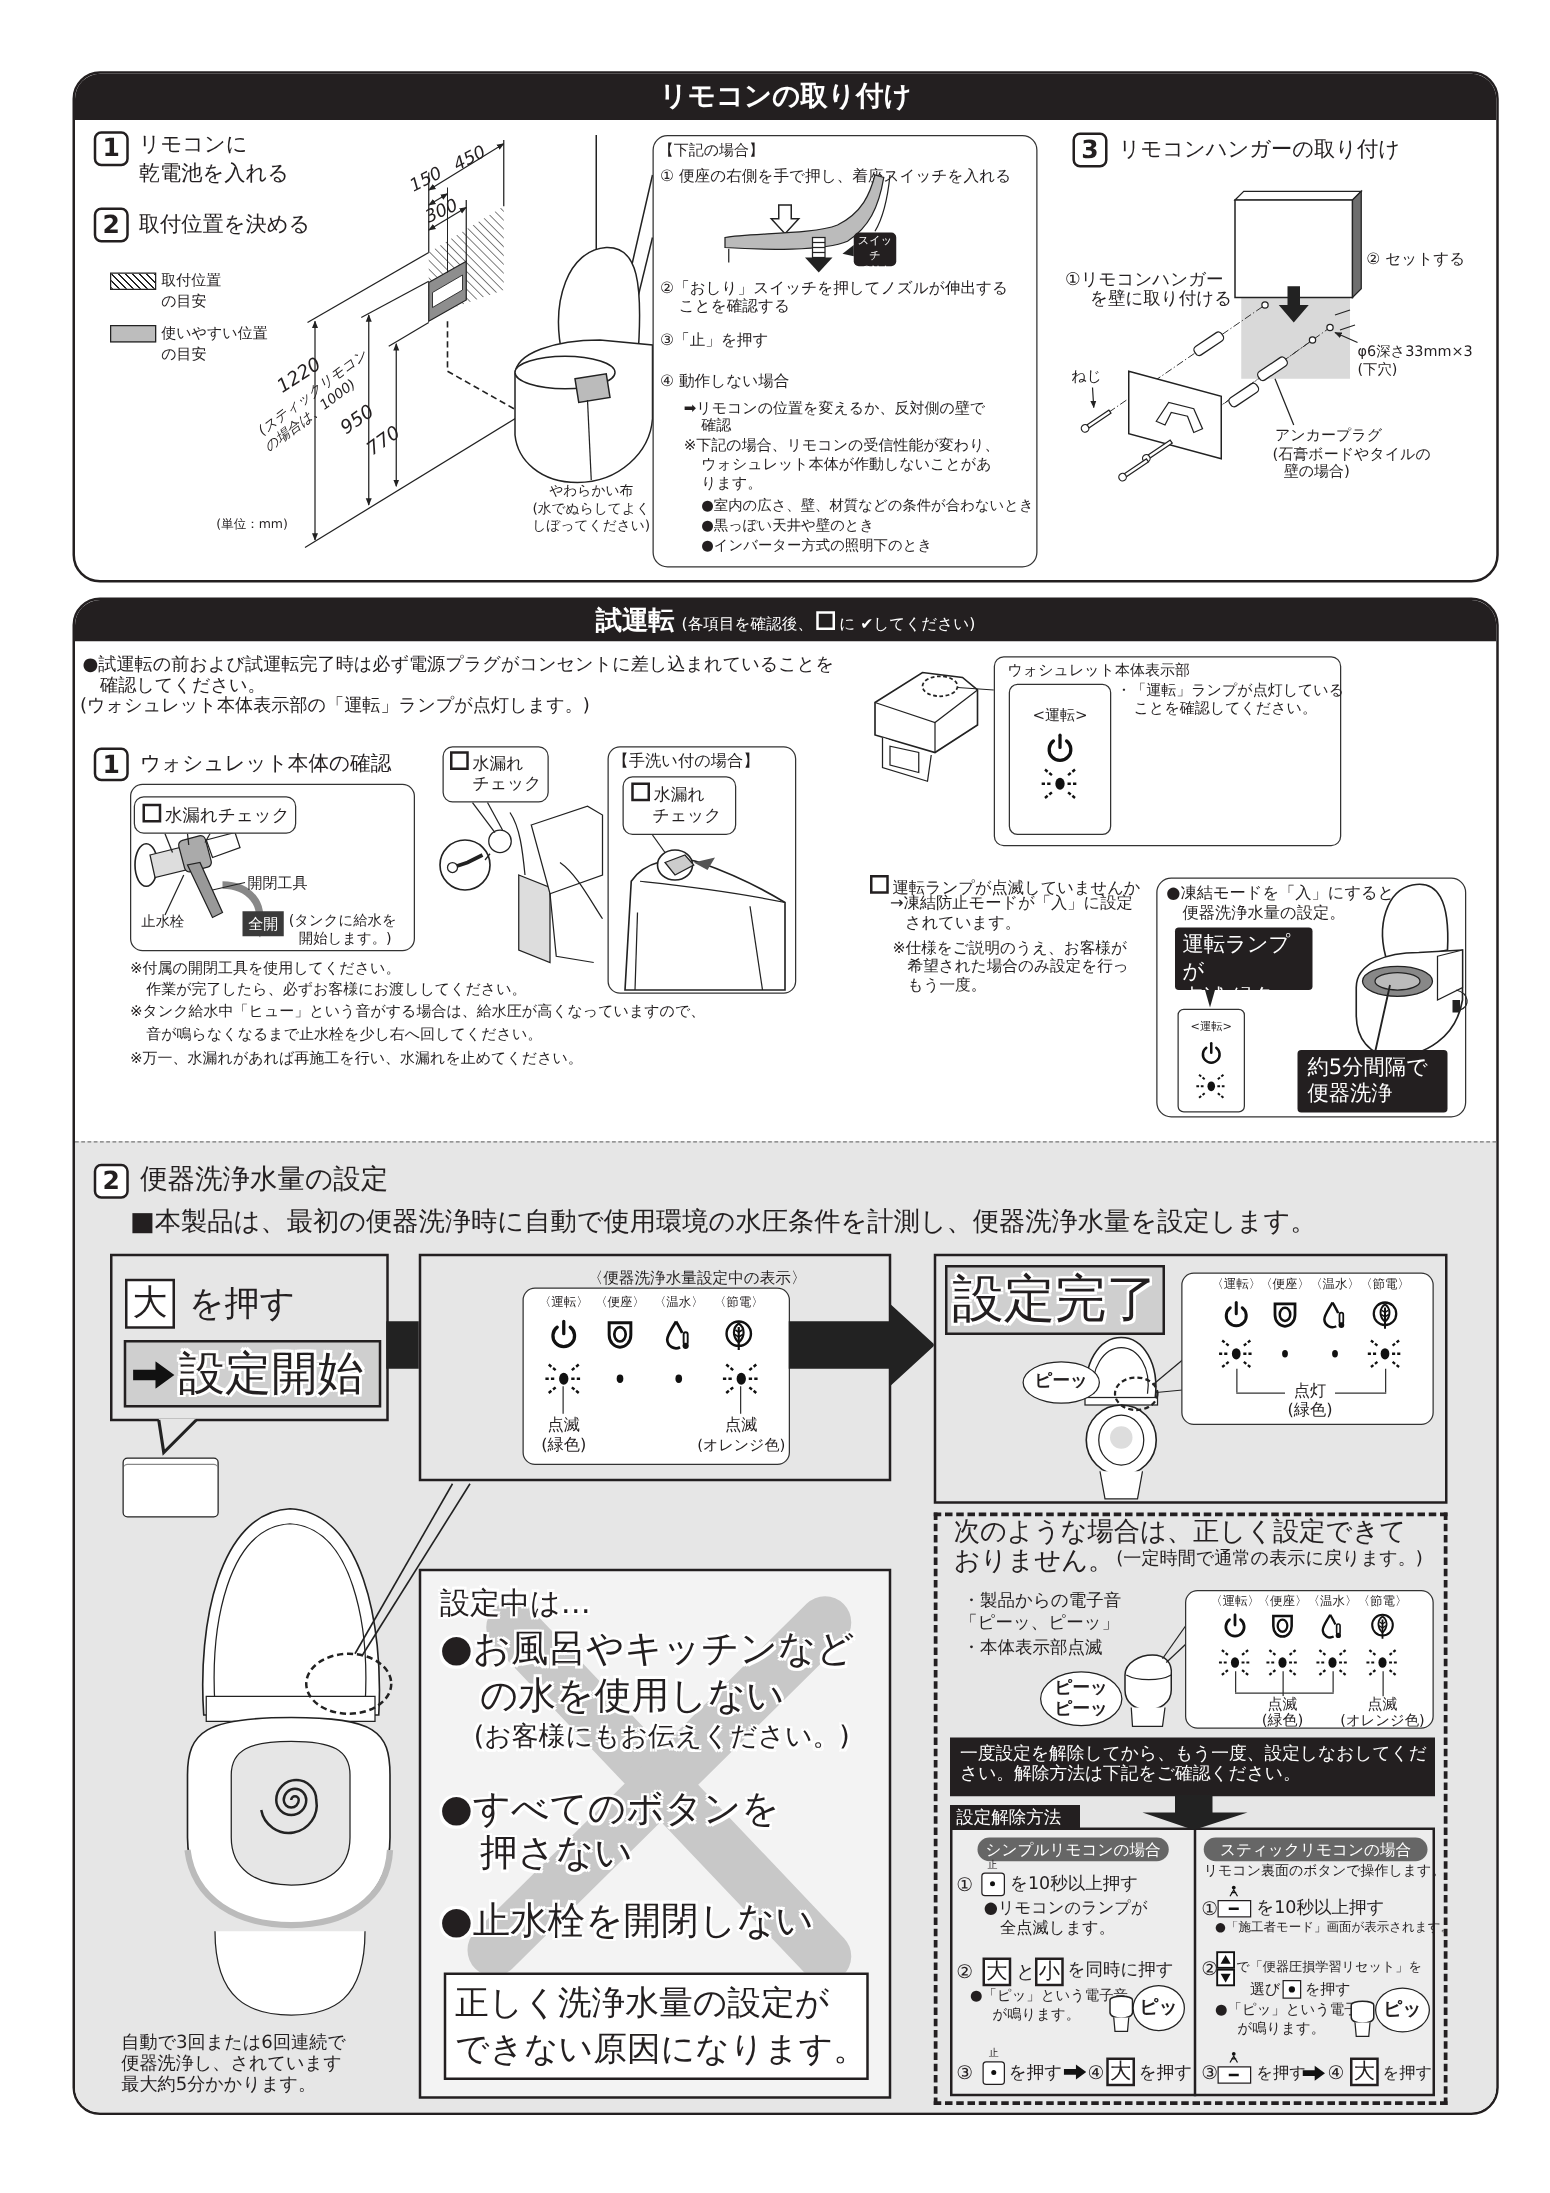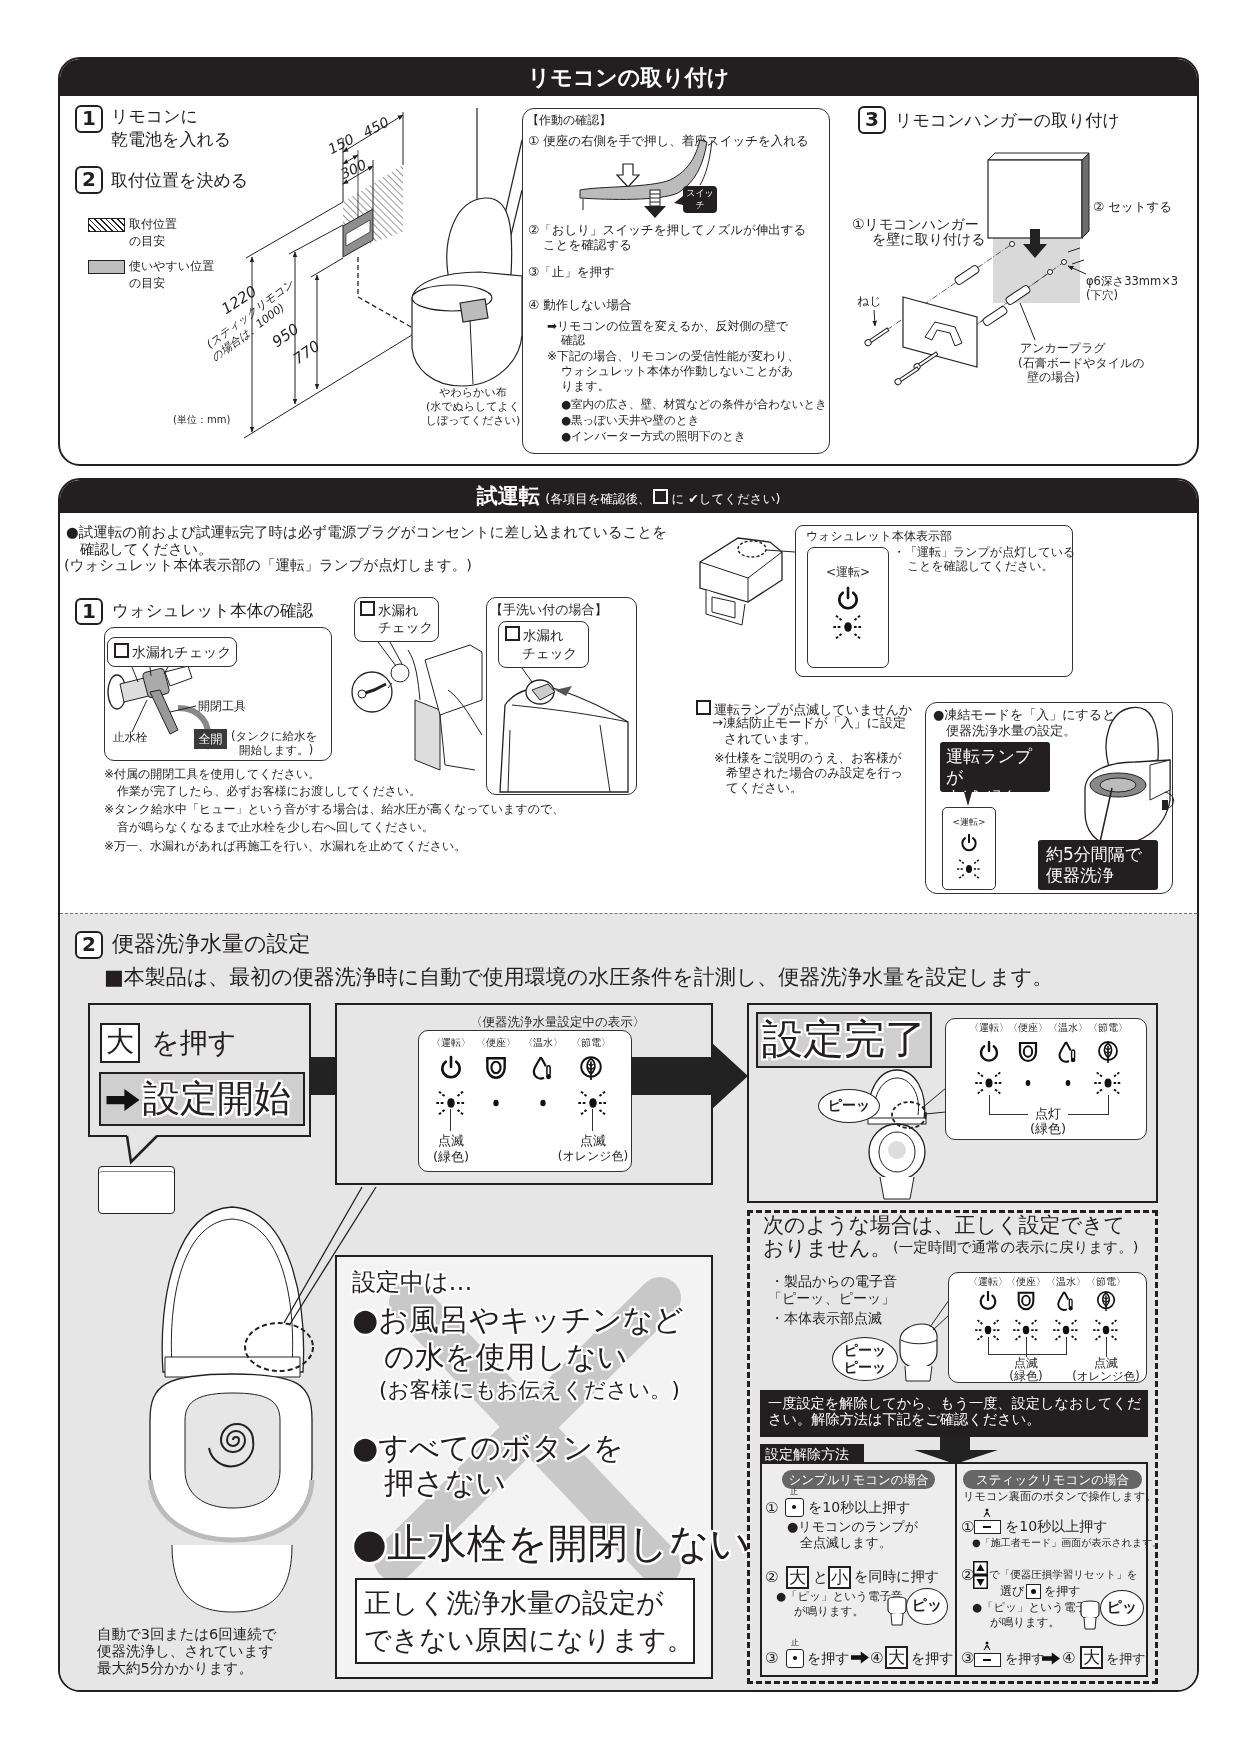--- a/index.html
+++ b/index.html
@@ -144,21 +144,21 @@
   <div class="a dim" style="left:217px;top:351px;font-size:11px;transform:rotate(-37deg)">の場合は、1000)</div>
   <div class="a dim" style="left:279px;top:333px;font-size:15px;transform:rotate(-35deg)">950</div>
   <div class="a dim" style="left:300px;top:350px;font-size:15px;transform:rotate(-35deg)">770</div>
   <div class="a" style="left:173px;top:414px;font-size:10px">(単位：mm)</div>
 
   <div class="a ctr" style="left:413px;top:386px;width:120px;font-size:11px">やわらかい布</div>
   <div class="a ctr" style="left:413px;top:400px;width:120px;font-size:11px">(水でぬらしてよく</div>
   <div class="a ctr" style="left:413px;top:414px;width:120px;font-size:11px">しぼってください)</div>
 
   <div class="rbox" style="left:522px;top:108px;width:308px;height:346px;border-radius:12px"></div>
-  <div class="a" style="left:527px;top:113px;font-size:12px">【作動の確認】</div>
+  <div class="a" style="left:527px;top:113px;font-size:12px">【下記の場合】</div>
   <div class="a" style="left:528px;top:133px;font-size:12.5px">① 便座の右側を手で押し、着座スイッチを入れる</div>
   <svg class="a" style="left:570px;top:138px" width="160" height="85" viewBox="570 138 160 85">
     <path d="M623 164 L633 164 L633 175 L639 175 L628 187 L617 175 L623 175 Z" fill="#fff" stroke="#222" stroke-width="1.2"></path>
     <path d="M580 190 C600 186 650 188 670 180 C690 170 696 155 700 140 L707 142 C703 166 695 182 678 193 C660 201 610 200 580 198 Z" fill="#bbb" stroke="#222" stroke-width="1"></path>
     <path d="M583 199 L583 210" stroke="#222" fill="none"></path>
     <path d="M712 140 C710 160 706 175 700 185" stroke="#222" fill="none"></path>
     <rect x="650" y="190" width="10" height="16" fill="#fff" stroke="#222"></rect>
     <g stroke="#222">
         <line x1="650" y1="194" x2="660" y2="194"></line>
         <line x1="650" y1="198" x2="660" y2="198"></line>
@@ -348,21 +348,21 @@
   <div class="a" style="left:117px;top:784px;font-size:12px">作業が完了した­ら、必ずお客様にお渡ししてください。</div>
   <div class="a" style="left:104px;top:802px;font-size:12px">※タンク給水中「ヒュー」という音がする場合は、給水圧が高くなっていますので、</div>
   <div class="a" style="left:117px;top:820px;font-size:12px">音が鳴らなくなるまで止水栓を少し右へ回してください。</div>
   <div class="a" style="left:104px;top:839px;font-size:12px">※万一、水漏れがあれば再施工を行い、水漏れを止めてください。</div>
 
   <div class="a" style="left:696px;top:700px;font-size:13px"><span class="cb"></span><span>運転ランプが点滅していませんか</span></div>
   <div class="a" style="left:712px;top:715px;font-size:13px">→凍結防止モードが「入」に設定</div>
   <div class="a" style="left:724px;top:731px;font-size:13px">されています。</div>
   <div class="a" style="left:714px;top:750px;font-size:12.5px">※仕様をご説明のうえ、お客様が</div>
   <div class="a" style="left:726px;top:765px;font-size:12.5px">希望された場合のみ設定を行っ</div>
-  <div class="a" style="left:726px;top:780px;font-size:12.5px">てください。</div>
+  <div class="a" style="left:726px;top:780px;font-size:12.5px">もう一度。</div>
 
   <div class="rbox" style="left:925px;top:702px;width:248px;height:192px;border-radius:12px"></div>
   <div class="a" style="left:933px;top:707px;font-size:13px">●凍結モードを「入」にすると、</div>
   <div class="a" style="left:946px;top:723px;font-size:13px">便器洗浄水量の設定。</div>
   <svg class="a" style="left:1075px;top:700px" width="100" height="150" viewBox="1075 700 100 150">
     <path d="M1110 770 C1100 740 1110 712 1130 708 C1150 704 1160 720 1158 760 Z" fill="#fff" stroke="#222" stroke-width="1.3"></path>
     <path d="M1085 790 C1085 770 1110 762 1135 762 L1170 760 L1170 800 C1165 830 1140 845 1115 845 C1095 845 1085 830 1085 812 Z" fill="#fff" stroke="#222" stroke-width="1.3"></path>
     <ellipse cx="1118" cy="785" rx="28" ry="12" fill="#888" stroke="#222"></ellipse>
     <ellipse cx="1118" cy="785" rx="18" ry="7" fill="#bbb" stroke="#222"></ellipse>
     <path d="M1150 765 L1170 760 L1170 790 L1150 800 Z" fill="#fff" stroke="#222"></path>
@@ -531,21 +531,21 @@
         <line x1="410" y1="1302" x2="660" y2="1565"></line>
         <line x1="660" y1="1298" x2="395" y2="1560"></line>
       </g>
   </svg>
   <div class="a outline" style="left:352px;top:1268px;font-size:24px">設定中は…</div>
   <div class="a outline" style="left:384px;top:1339px;font-size:30px">の水を使用しない</div>
   <div class="a outline" style="left:352px;top:1302px;font-size:30px">●お風呂やキッチンなど</div>
   <div class="a outline" style="left:379px;top:1377px;font-size:21.5px">(お客様にもお伝えください。)</div>
   <div class="a outline" style="left:352px;top:1430px;font-size:30px">●すべてのボタンを</div>
   <div class="a outline" style="left:384px;top:1465px;font-size:30px">押さない</div>
-  <div class="a outline" style="left:352px;top:1519px;font-size:40px">●止水栓を開閉しない</div>
+  <div class="a outline" style="left:352px;top:1519px;font-size:30px">●止水栓を開閉しない</div>
   <div class="a" style="left:355px;top:1578px;width:340px;height:86px;background:#fff;border:2px solid var(--ink);box-sizing:border-box"></div>
   <div class="a b" style="left:364px;top:1587px;font-size:27px">正しく洗浄水量の設定が</div>
   <div class="a b" style="left:364px;top:1624px;font-size:27px">できない原因になります。</div>
 
   <div class="a" style="left:747px;top:1210px;width:411px;height:474px;border:3px dashed var(--ink);box-sizing:border-box"></div>
   <div class="a b" style="left:763px;top:1213px;font-size:21px">次のような場合は、正しく設定できて</div>
   <div class="a b" style="left:763px;top:1236px;font-size:21px">おりません。</div>
   <div class="a b" style="left:893px;top:1239px;font-size:14.5px">(一定時間で通常の表示に戻ります。)</div>
   <div class="a" style="left:770px;top:1273px;font-size:14px">・製品からの電子音</div>
   <div class="a" style="left:768px;top:1290px;font-size:14px">「ピーッ、ピーッ」</div>

